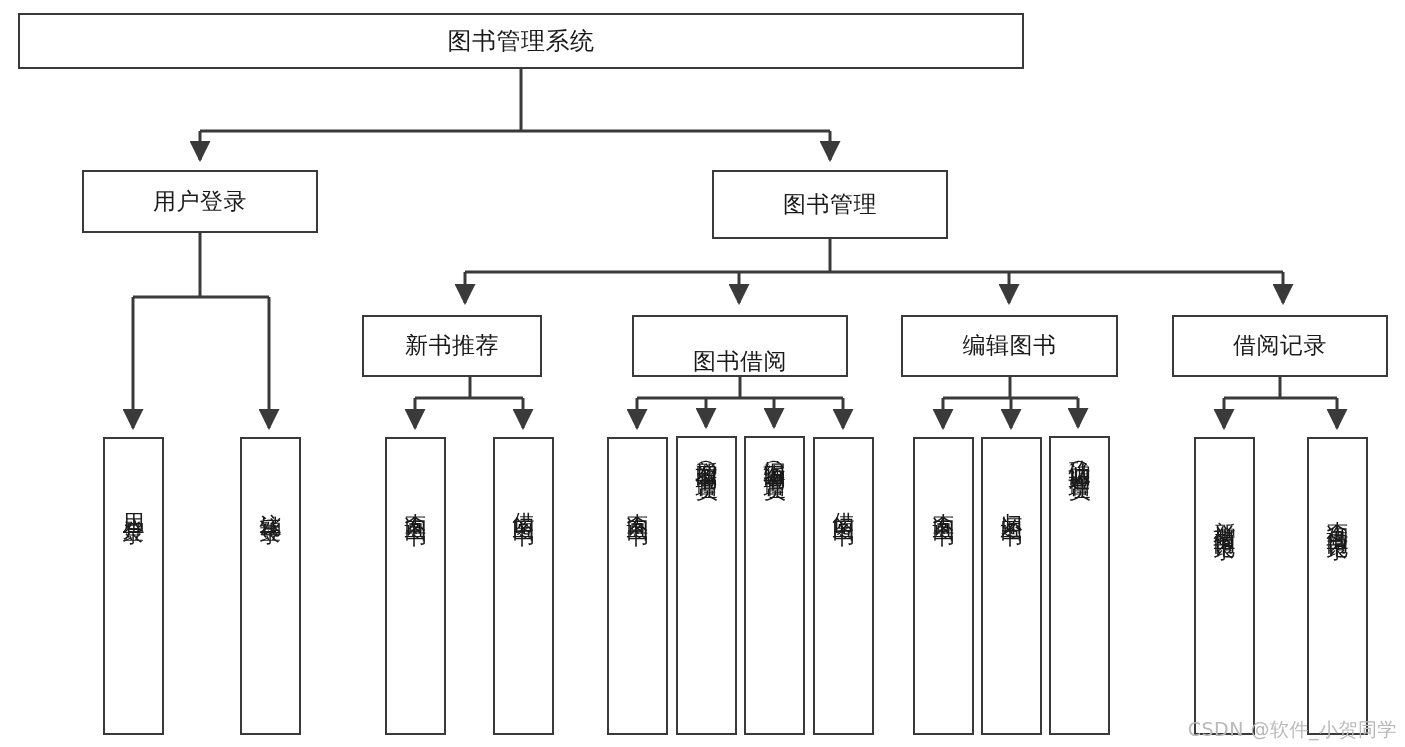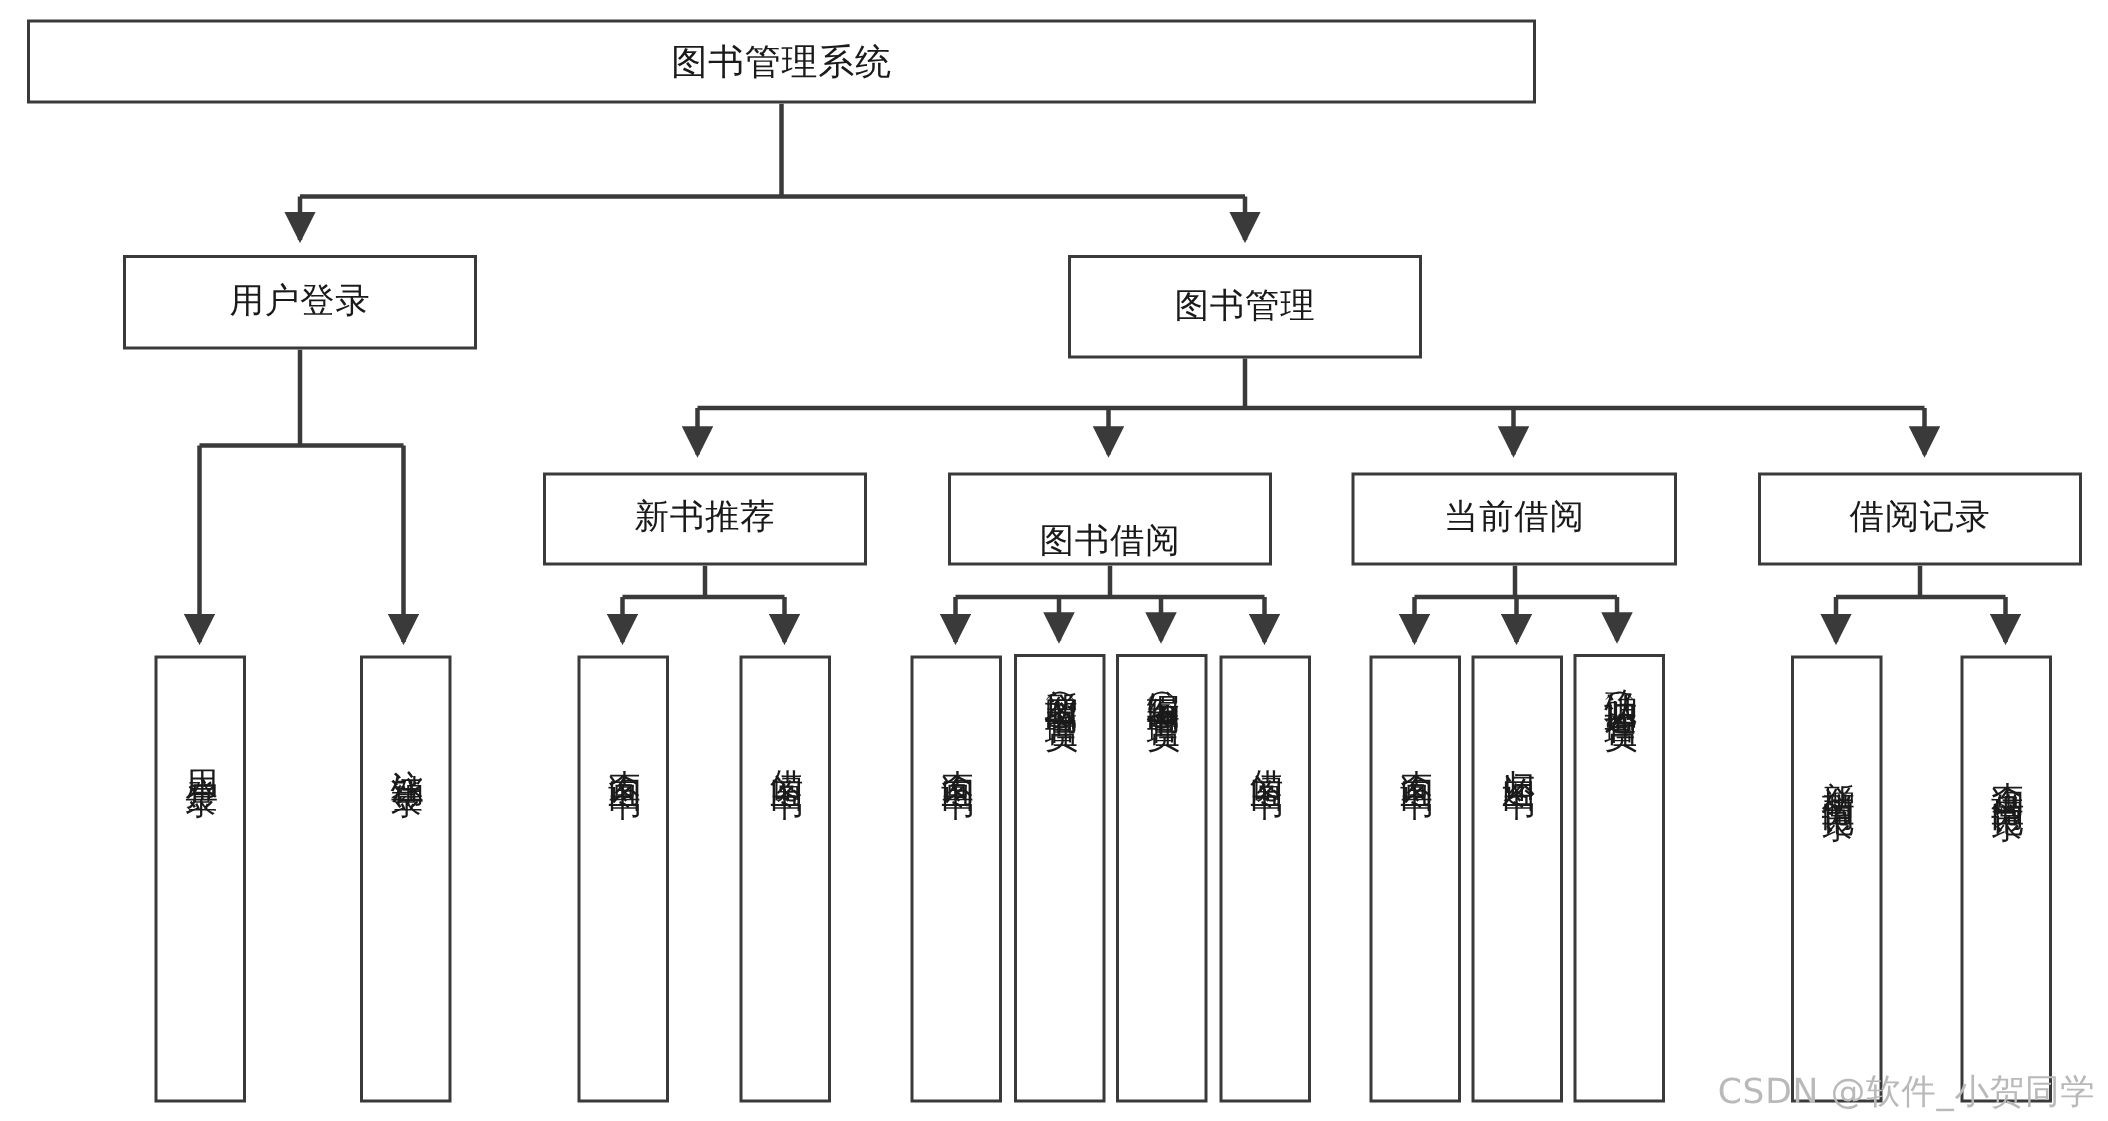--- a/index.html
+++ b/index.html
@@ -71,21 +71,21 @@
   .node.vert.mid .label {
     padding-top: 52px;
   }
   .node.vert.midsmall .label {
     padding-top: 60px;
   }
   .watermark {
     position: absolute;
     right: 8px;
     bottom: 4px;
-    font-size: 23px;
+    font-size: 19px;
     color: #b9b9b9;
     letter-spacing: 0.5px;
     z-index: 5;
     white-space: nowrap;
   }
 </style>
 </head>
 <body>
 
 <div id="canvas">
@@ -144,28 +144,28 @@
     <span class="label">图书管理系统</span>
   </div>
 
   <div class="node horiz" style="left:82px; top:170px; width:236px; height:63px;">
     <span class="label">用户登录</span>
   </div>
   <div class="node horiz" style="left:712px; top:170px; width:236px; height:69px;">
     <span class="label">图书管理</span>
   </div>
 
-  <div class="node horiz" style="left:362px; top:315px; width:216px; height:62px;">
+  <div class="node horiz" style="left:362px; top:315px; width:180px; height:62px;">
     <span class="label">新书推荐</span>
   </div>
   <div class="node horiz" style="left:632px; top:315px; width:216px; height:62px;align-items:flex-end;">
     <span class="label">图书借阅</span>
   </div>
   <div class="node horiz" style="left:901px; top:315px; width:217px; height:62px;">
-    <span class="label">当前借阅</span>
+    <span class="label">编辑图书</span>
   </div>
   <div class="node horiz" style="left:1172px; top:315px; width:216px; height:62px;">
     <span class="label">借阅记录</span>
   </div>
 
   <div class="node vert mid" style="left:103px; top:437px; width:61px; height:298px;">
     <span class="label">用户登录</span>
   </div>
   <div class="node vert mid" style="left:240px; top:437px; width:61px; height:298px;">
     <span class="label">注销登录</span>

